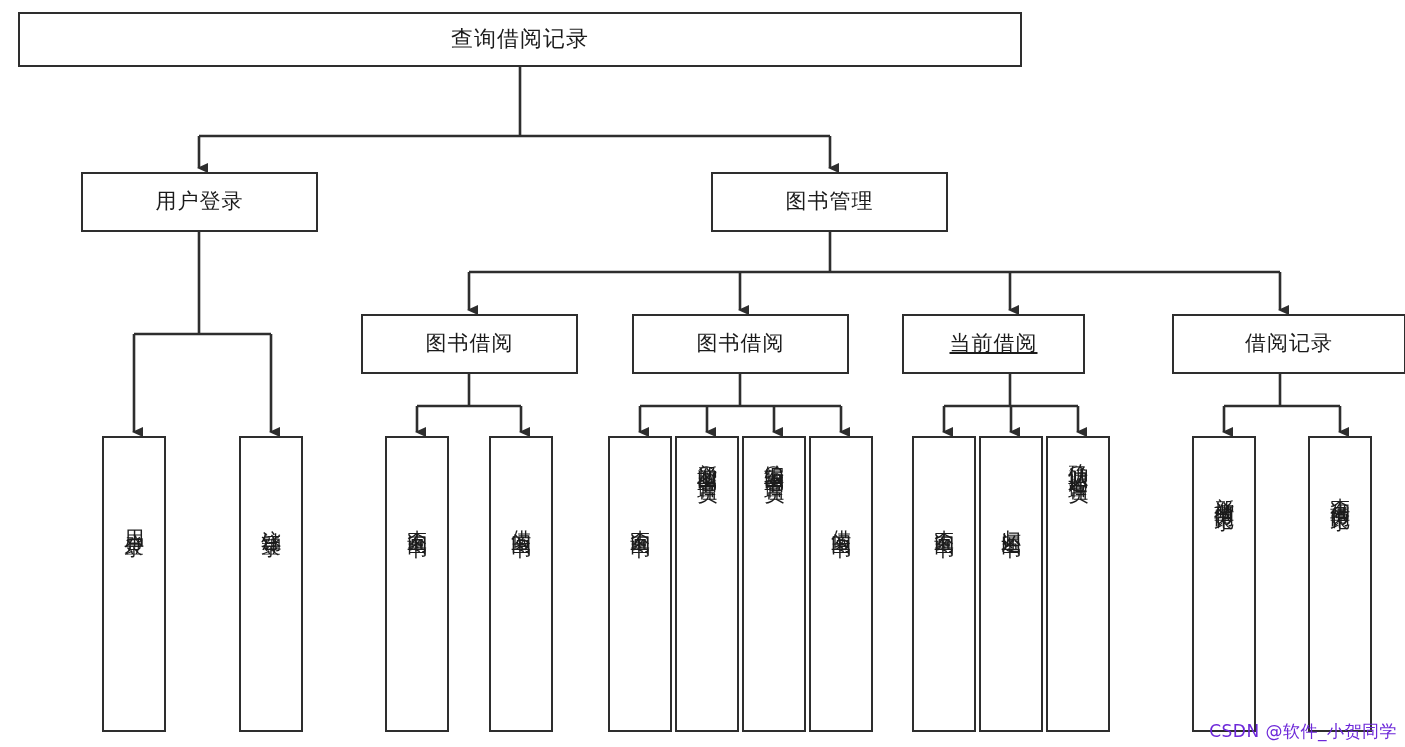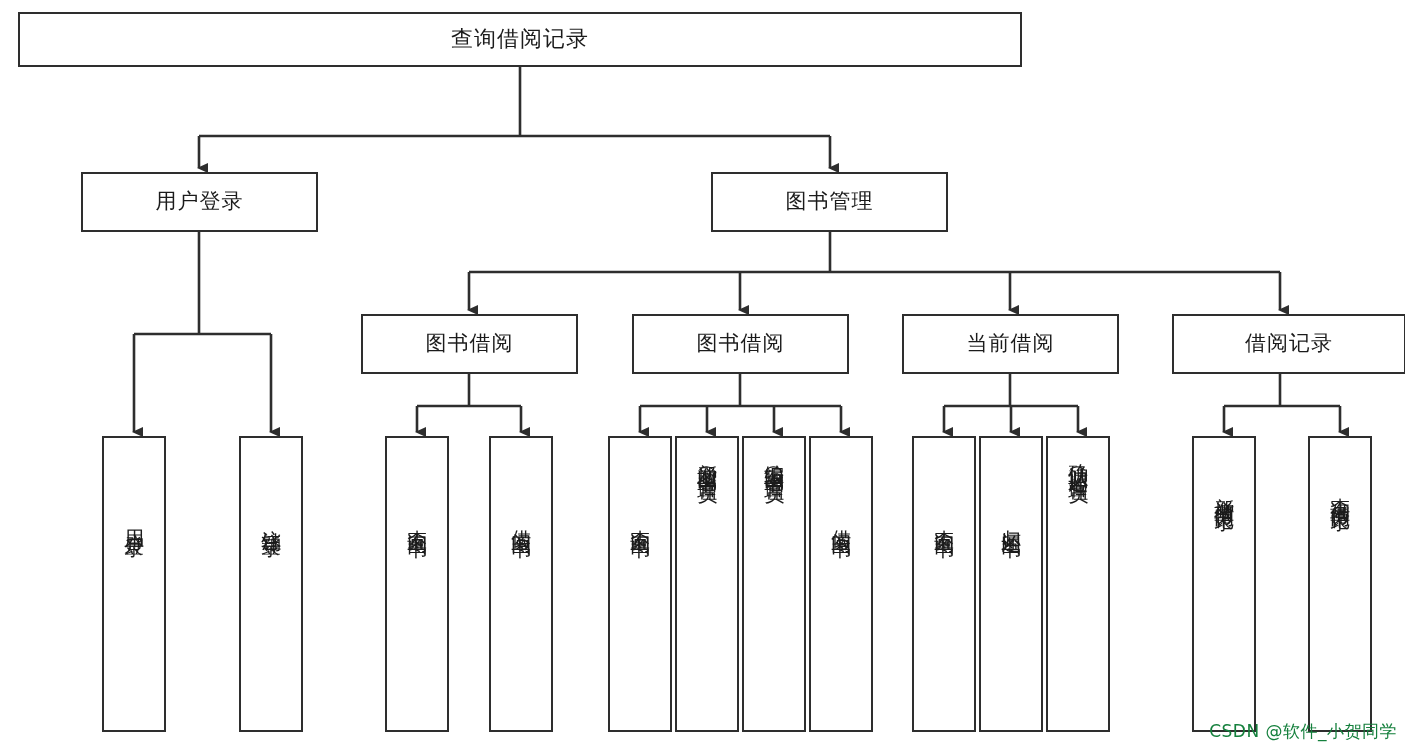--- a/index.html
+++ b/index.html
@@ -60,21 +60,21 @@
     margin-top:38px;
   }
   .vtext.tall{
     margin-top:4px;
   }
   #watermark{
     position:absolute;
     right:8px;
     bottom:4px;
     font-size:17px;
-    color:#15803d;
+    color:#6d28d9;
     letter-spacing:0.5px;
     white-space:nowrap;
     user-select:none;
   }
 </style>
 </head>
 <body>
 
 <div id="diagram-canvas">
 
@@ -138,21 +138,21 @@
   <div class="node h" style="left:711px;top:172px;width:237px;height:60px;">
     <span>图书管理</span>
   </div>
 
   <div class="node h" style="left:361px;top:314px;width:217px;height:60px;">
     <span>图书借阅</span>
   </div>
   <div class="node h" style="left:632px;top:314px;width:217px;height:60px;">
     <span>图书借阅</span>
   </div>
-  <div class="node h" style="left:902px;top:314px;width:217px;height:60px;">
+  <div class="node h" style="left:902px;top:314px;width:183px;height:60px;text-decoration:underline;">
     <span>当前借阅</span>
   </div>
   <div class="node h" style="left:1172px;top:314px;width:234px;height:60px;">
     <span>借阅记录</span>
   </div>
 
   <div class="node v" style="left:102px;top:436px;width:64px;height:296px;">
     <span class="vtext short">用户登录</span>
   </div>
   <div class="node v" style="left:239px;top:436px;width:64px;height:296px;">

